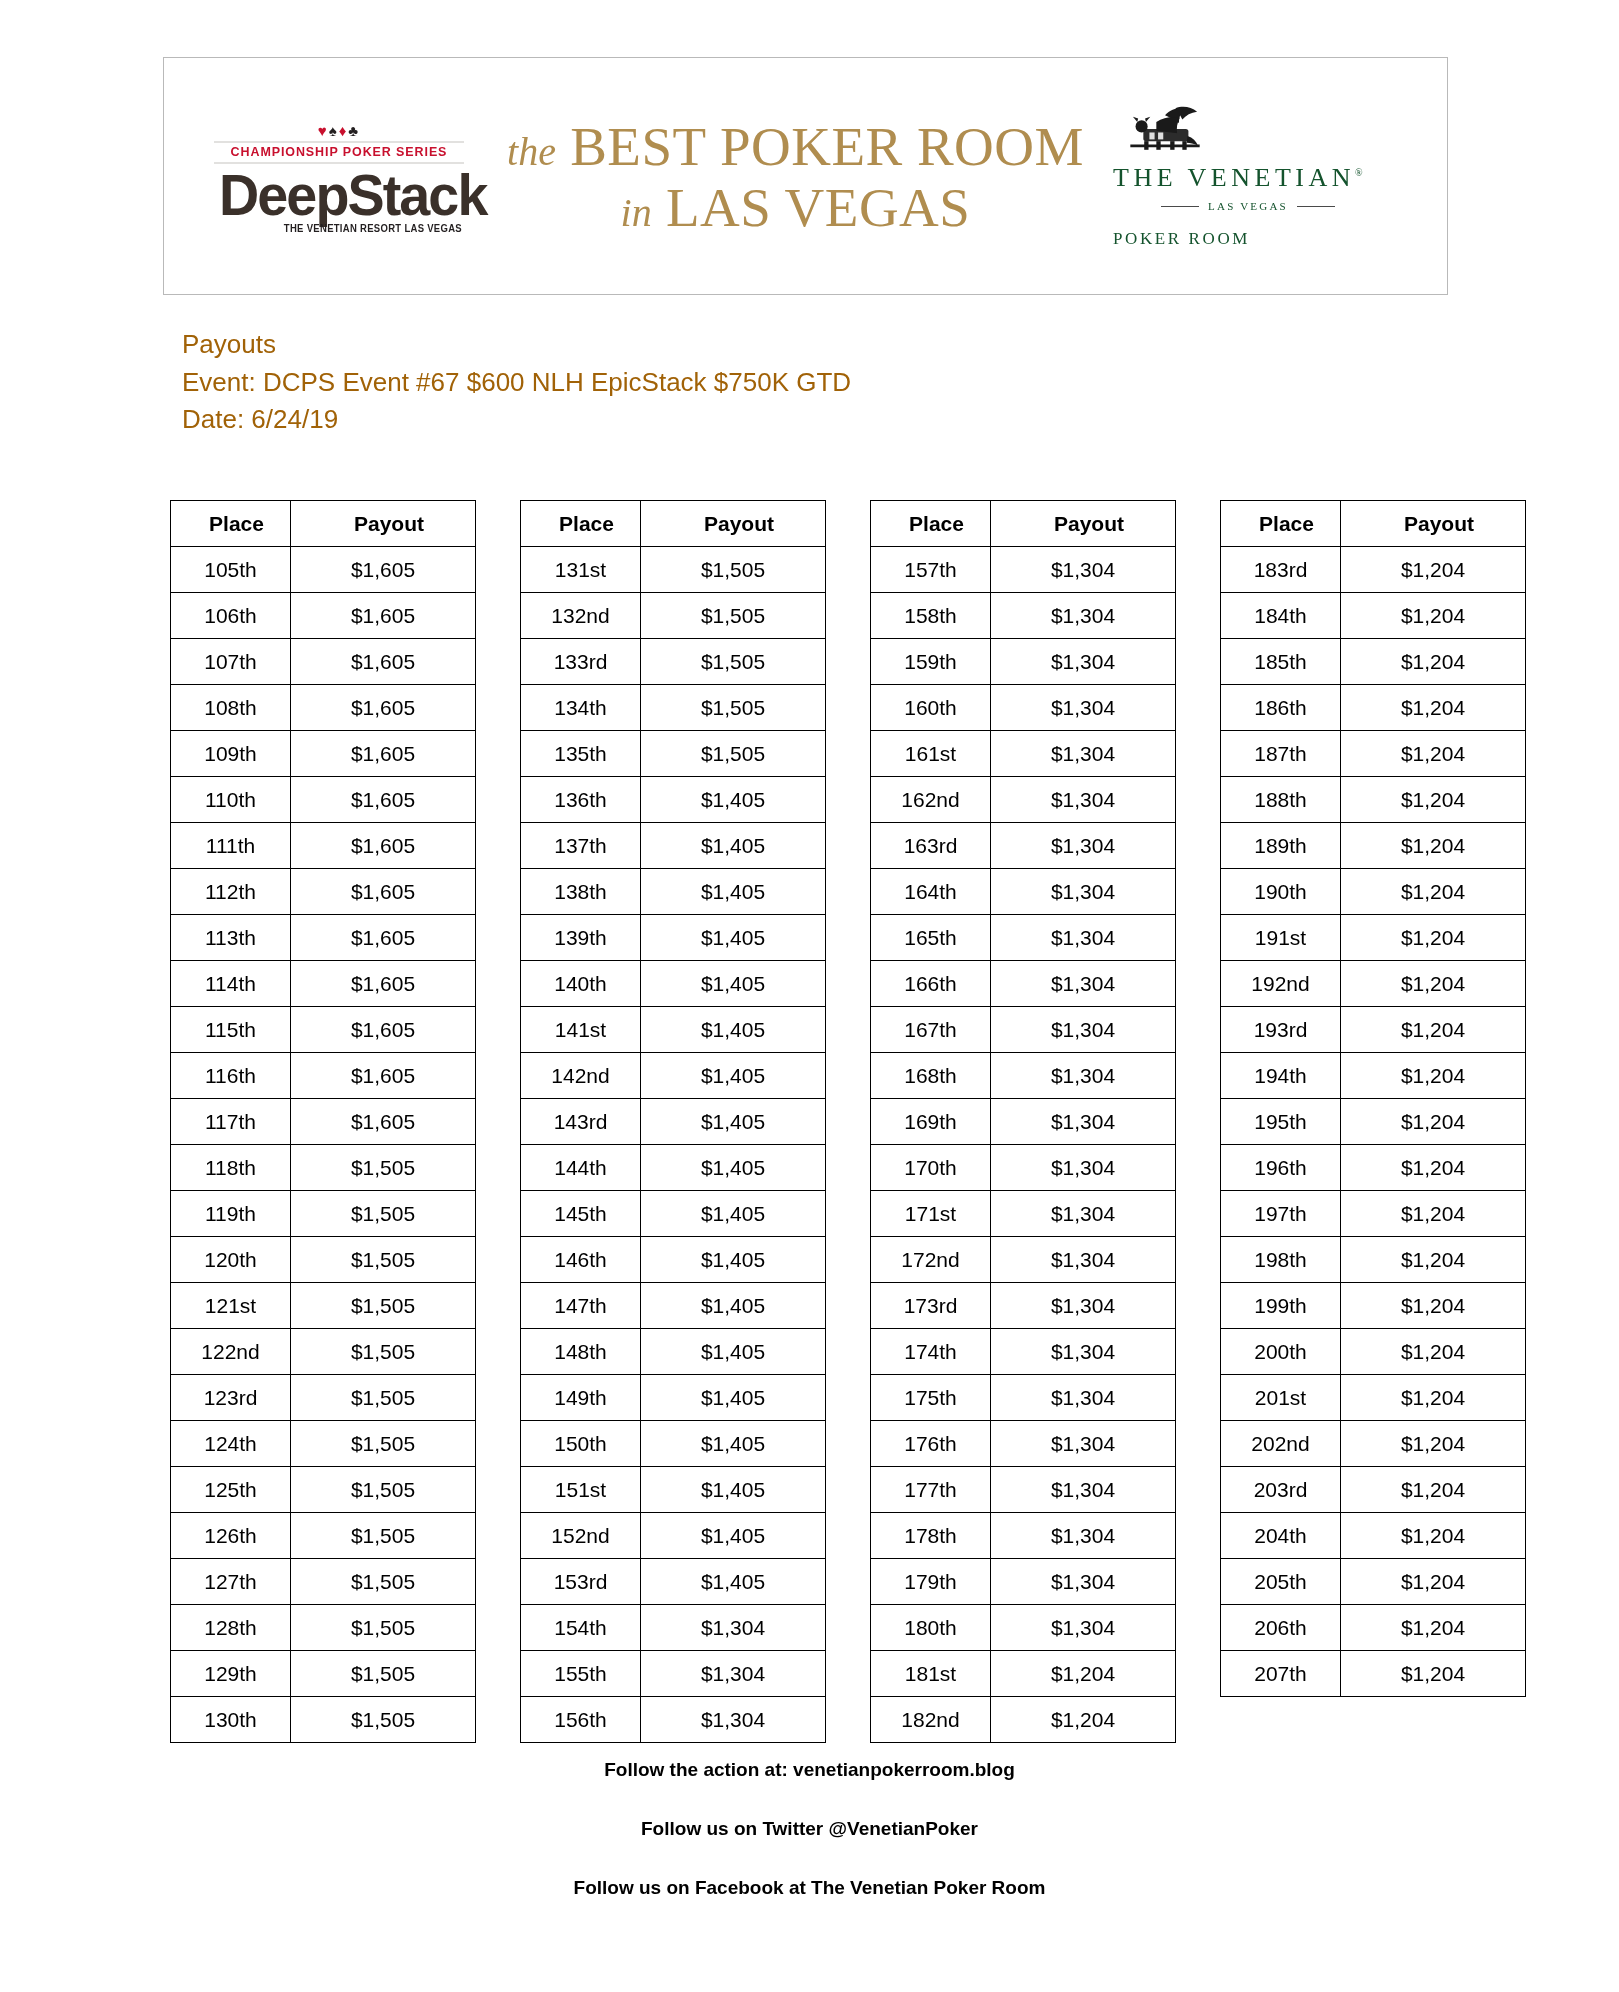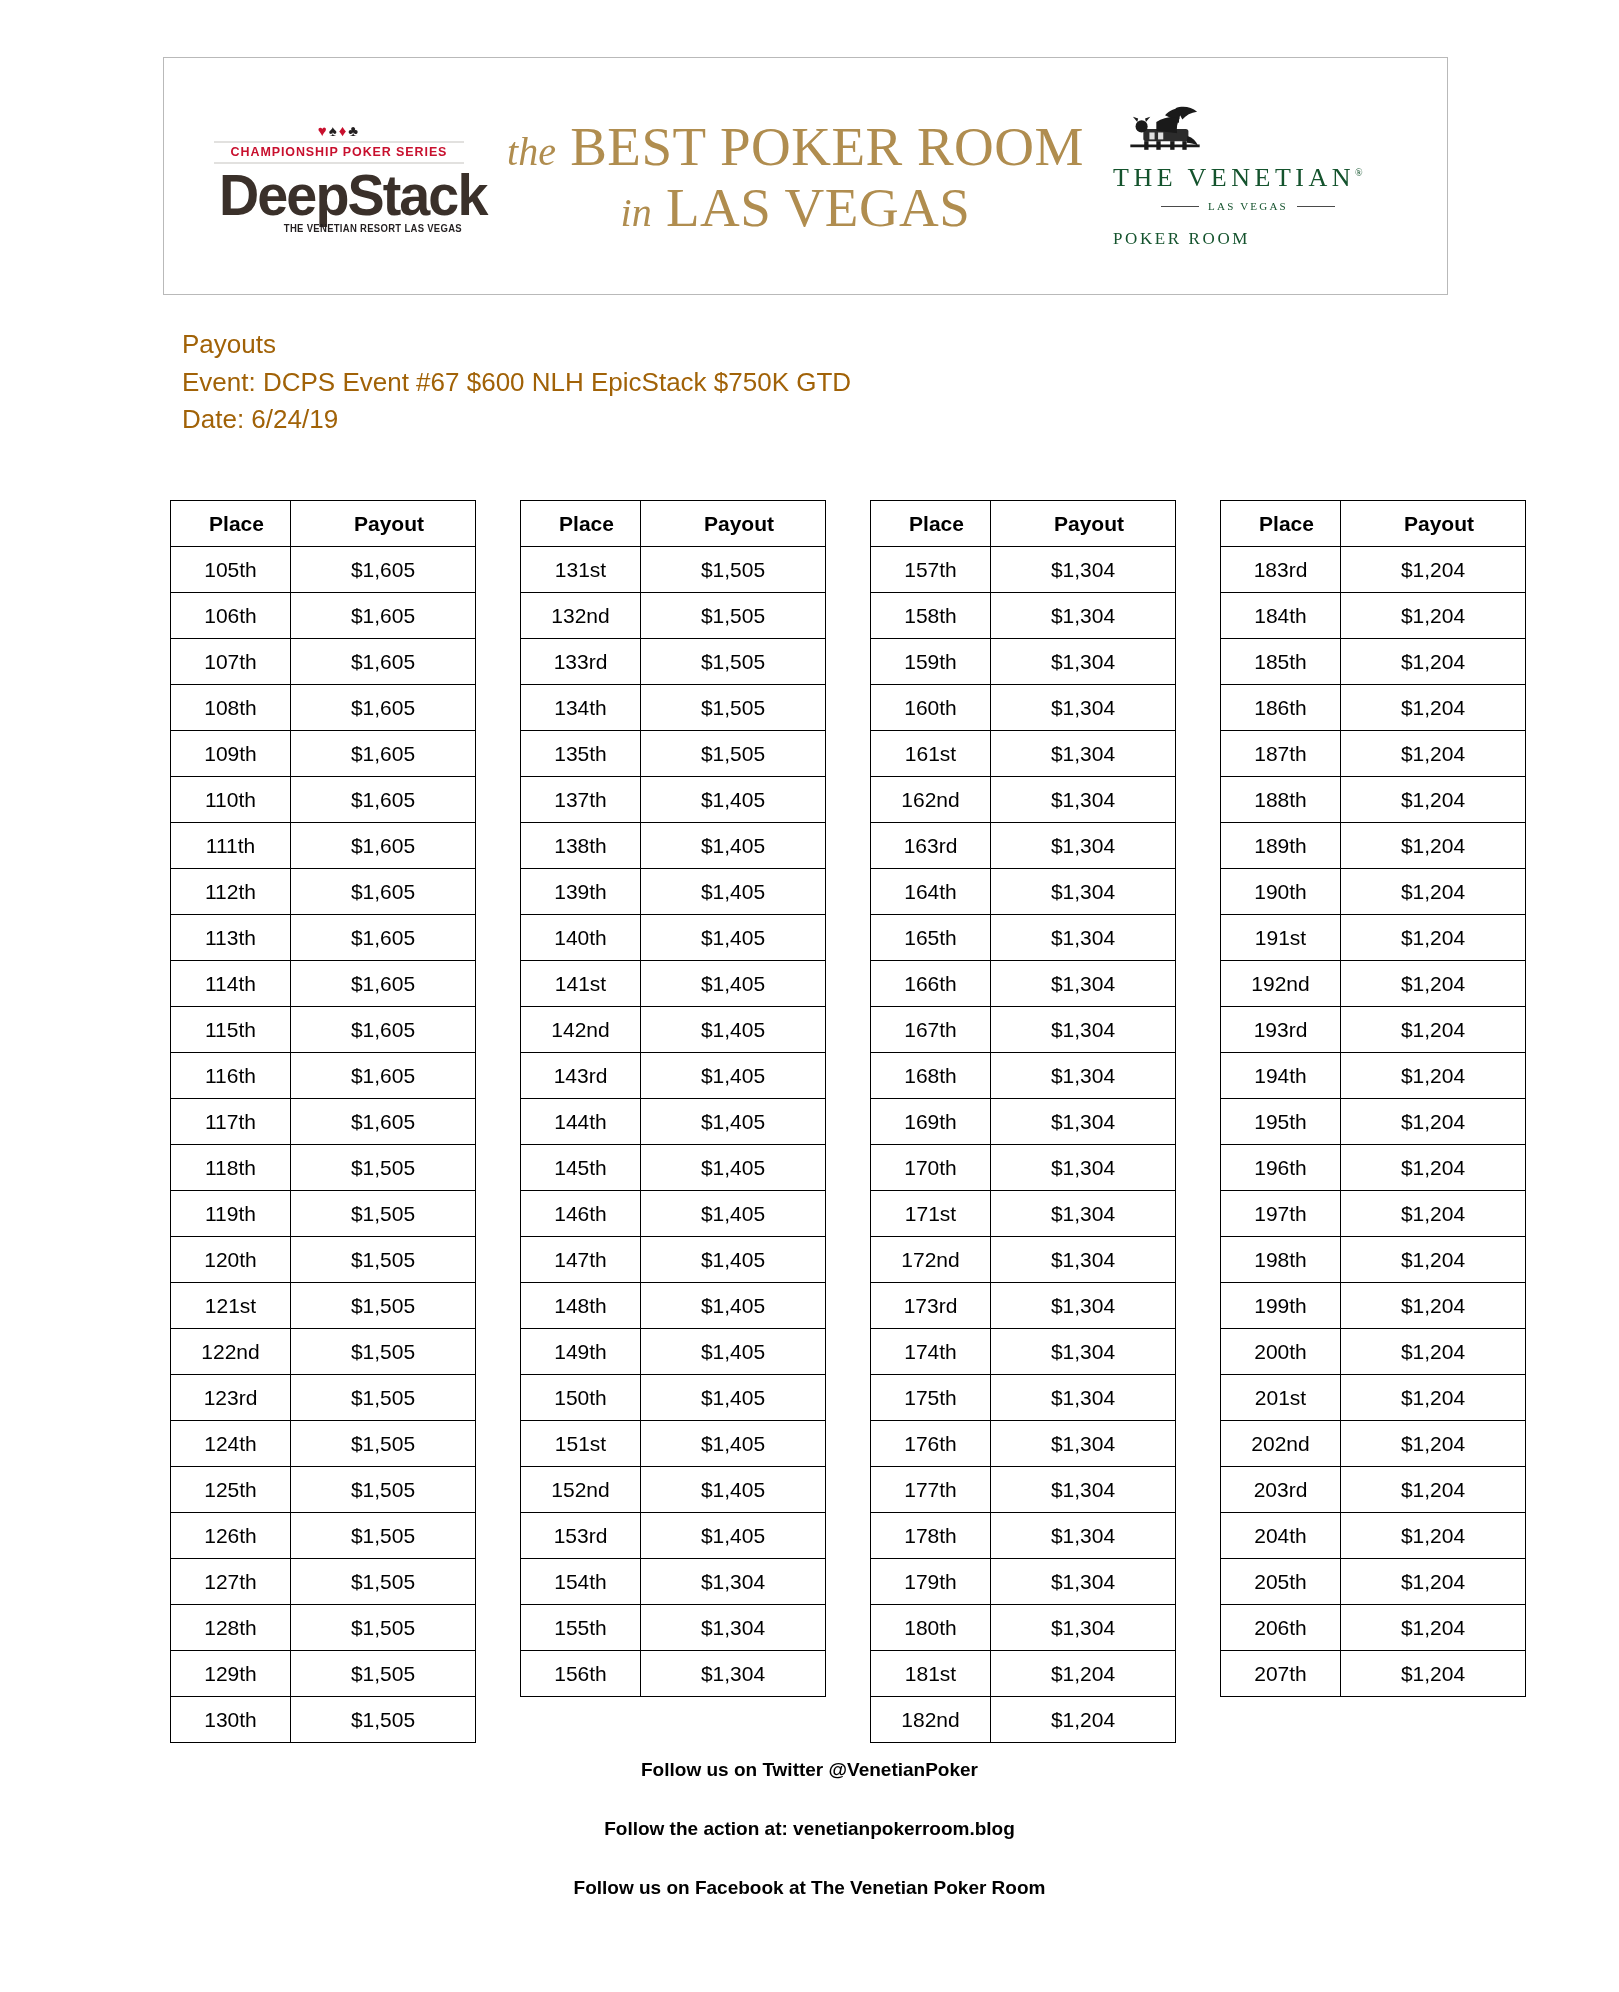--- a/index.html
+++ b/index.html
@@ -404,20 +404,24 @@
         </tr>
         <tr>
           <td>134th</td>
           <td>$1,505</td>
         </tr>
         <tr>
           <td>135th</td>
           <td>$1,505</td>
         </tr>
         <tr>
+          <td>136th</td>
+          <td>$1,405</td>
+        </tr>
+        <tr>
           <td>137th</td>
           <td>$1,405</td>
         </tr>
         <tr>
           <td>138th</td>
           <td>$1,405</td>
         </tr>
         <tr>
           <td>139th</td>
           <td>$1,405</td>
@@ -720,16 +724,16 @@
         </tr>
         <tr>
           <td>207th</td>
           <td>$1,204</td>
         </tr>
       </tbody>
     </table>
   </div>
 
 <div class="footer" id="footer-container">
+    <div>Follow the action at: venetianpokerroom.blog</div>
     <div>Follow us on Twitter @VenetianPoker</div>
-    <div>Follow the action at: venetianpokerroom.blog</div>
     <div>Follow us on Facebook at The Venetian Poker Room</div>
   </div>
 
 </body></html>

